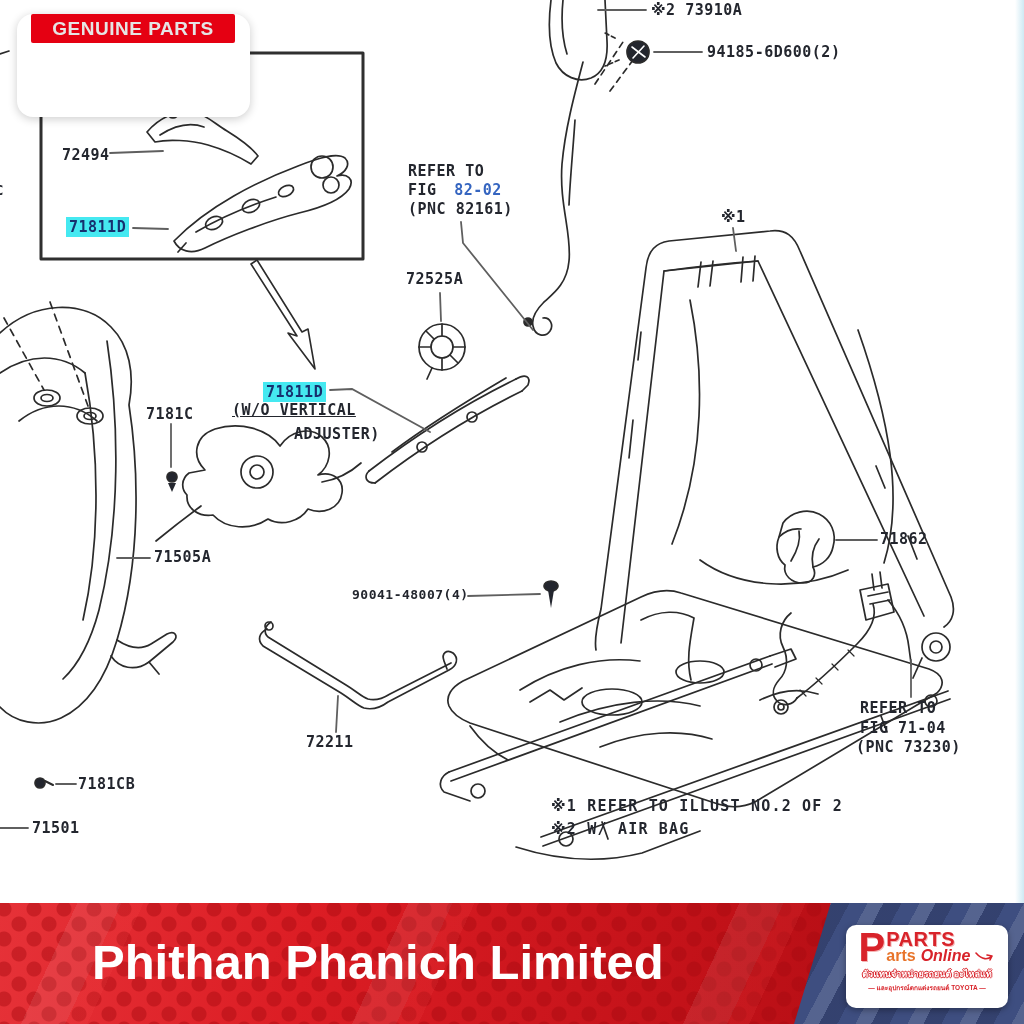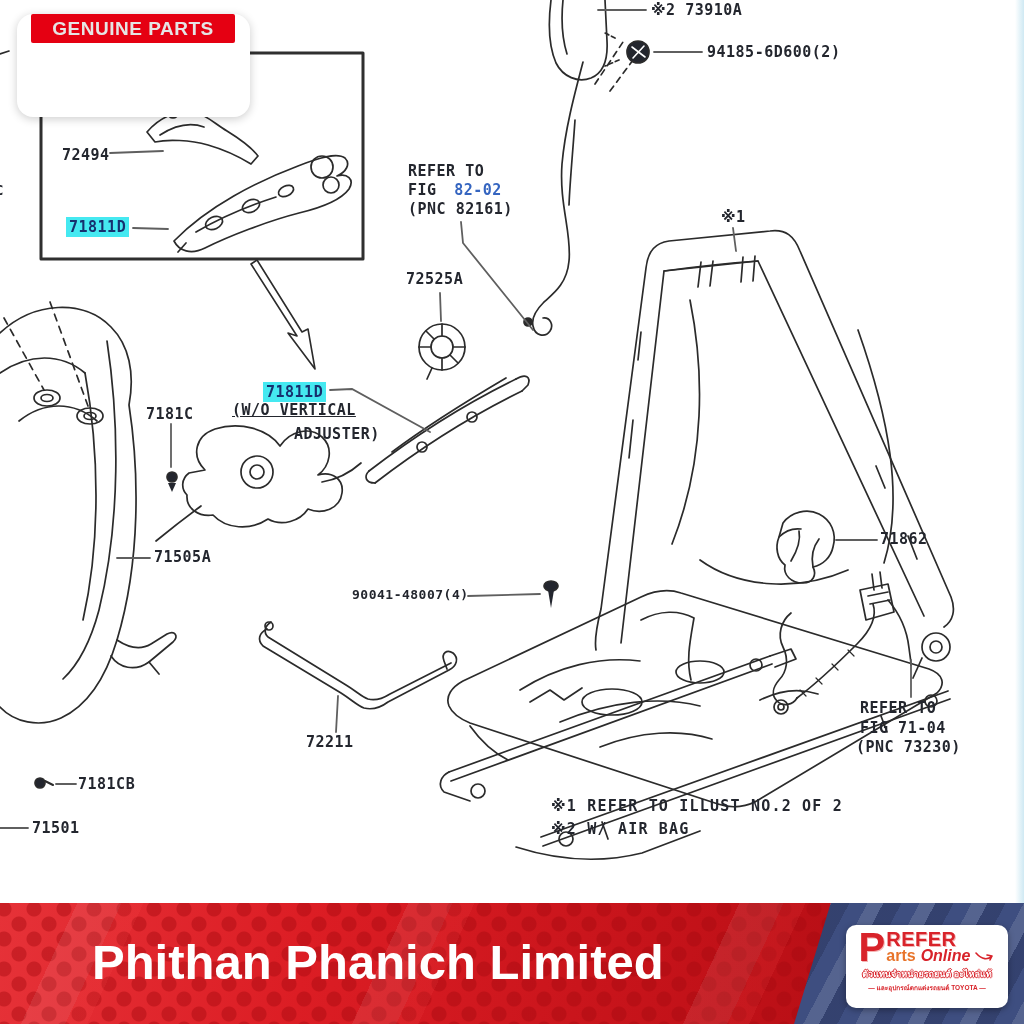--- a/index.html
+++ b/index.html
@@ -270,21 +270,21 @@
   </div>
   <div class="navy-wedge">
     <div class="stripes"></div>
   </div>
   <div class="company">Phithan Phanich Limited</div>
 
   <div class="logo-card">
     <div class="logo-row1">
       <span class="logo-p">P</span>
       <div class="logo-col">
-        <span class="logo-hithan">REFER</span>
+        <span class="logo-hithan">PARTS</span>
         <div class="logo-row2">
           <span class="logo-arts">arts</span>
           <span class="logo-online">Online</span>
           <svg width="20" height="12" viewBox="0 0 20 12">
             <path d="M1,3 C7,10 13,10 17,6 L15,10 M17,6 L12,5" stroke="#d8232a" stroke-width="1.6" fill="none" stroke-linecap="round"></path>
           </svg>
         </div>
       </div>
     </div>
     <div class="thai1">ตัวแทนจำหน่ายรถยนต์ อะไหล่แท้</div>

